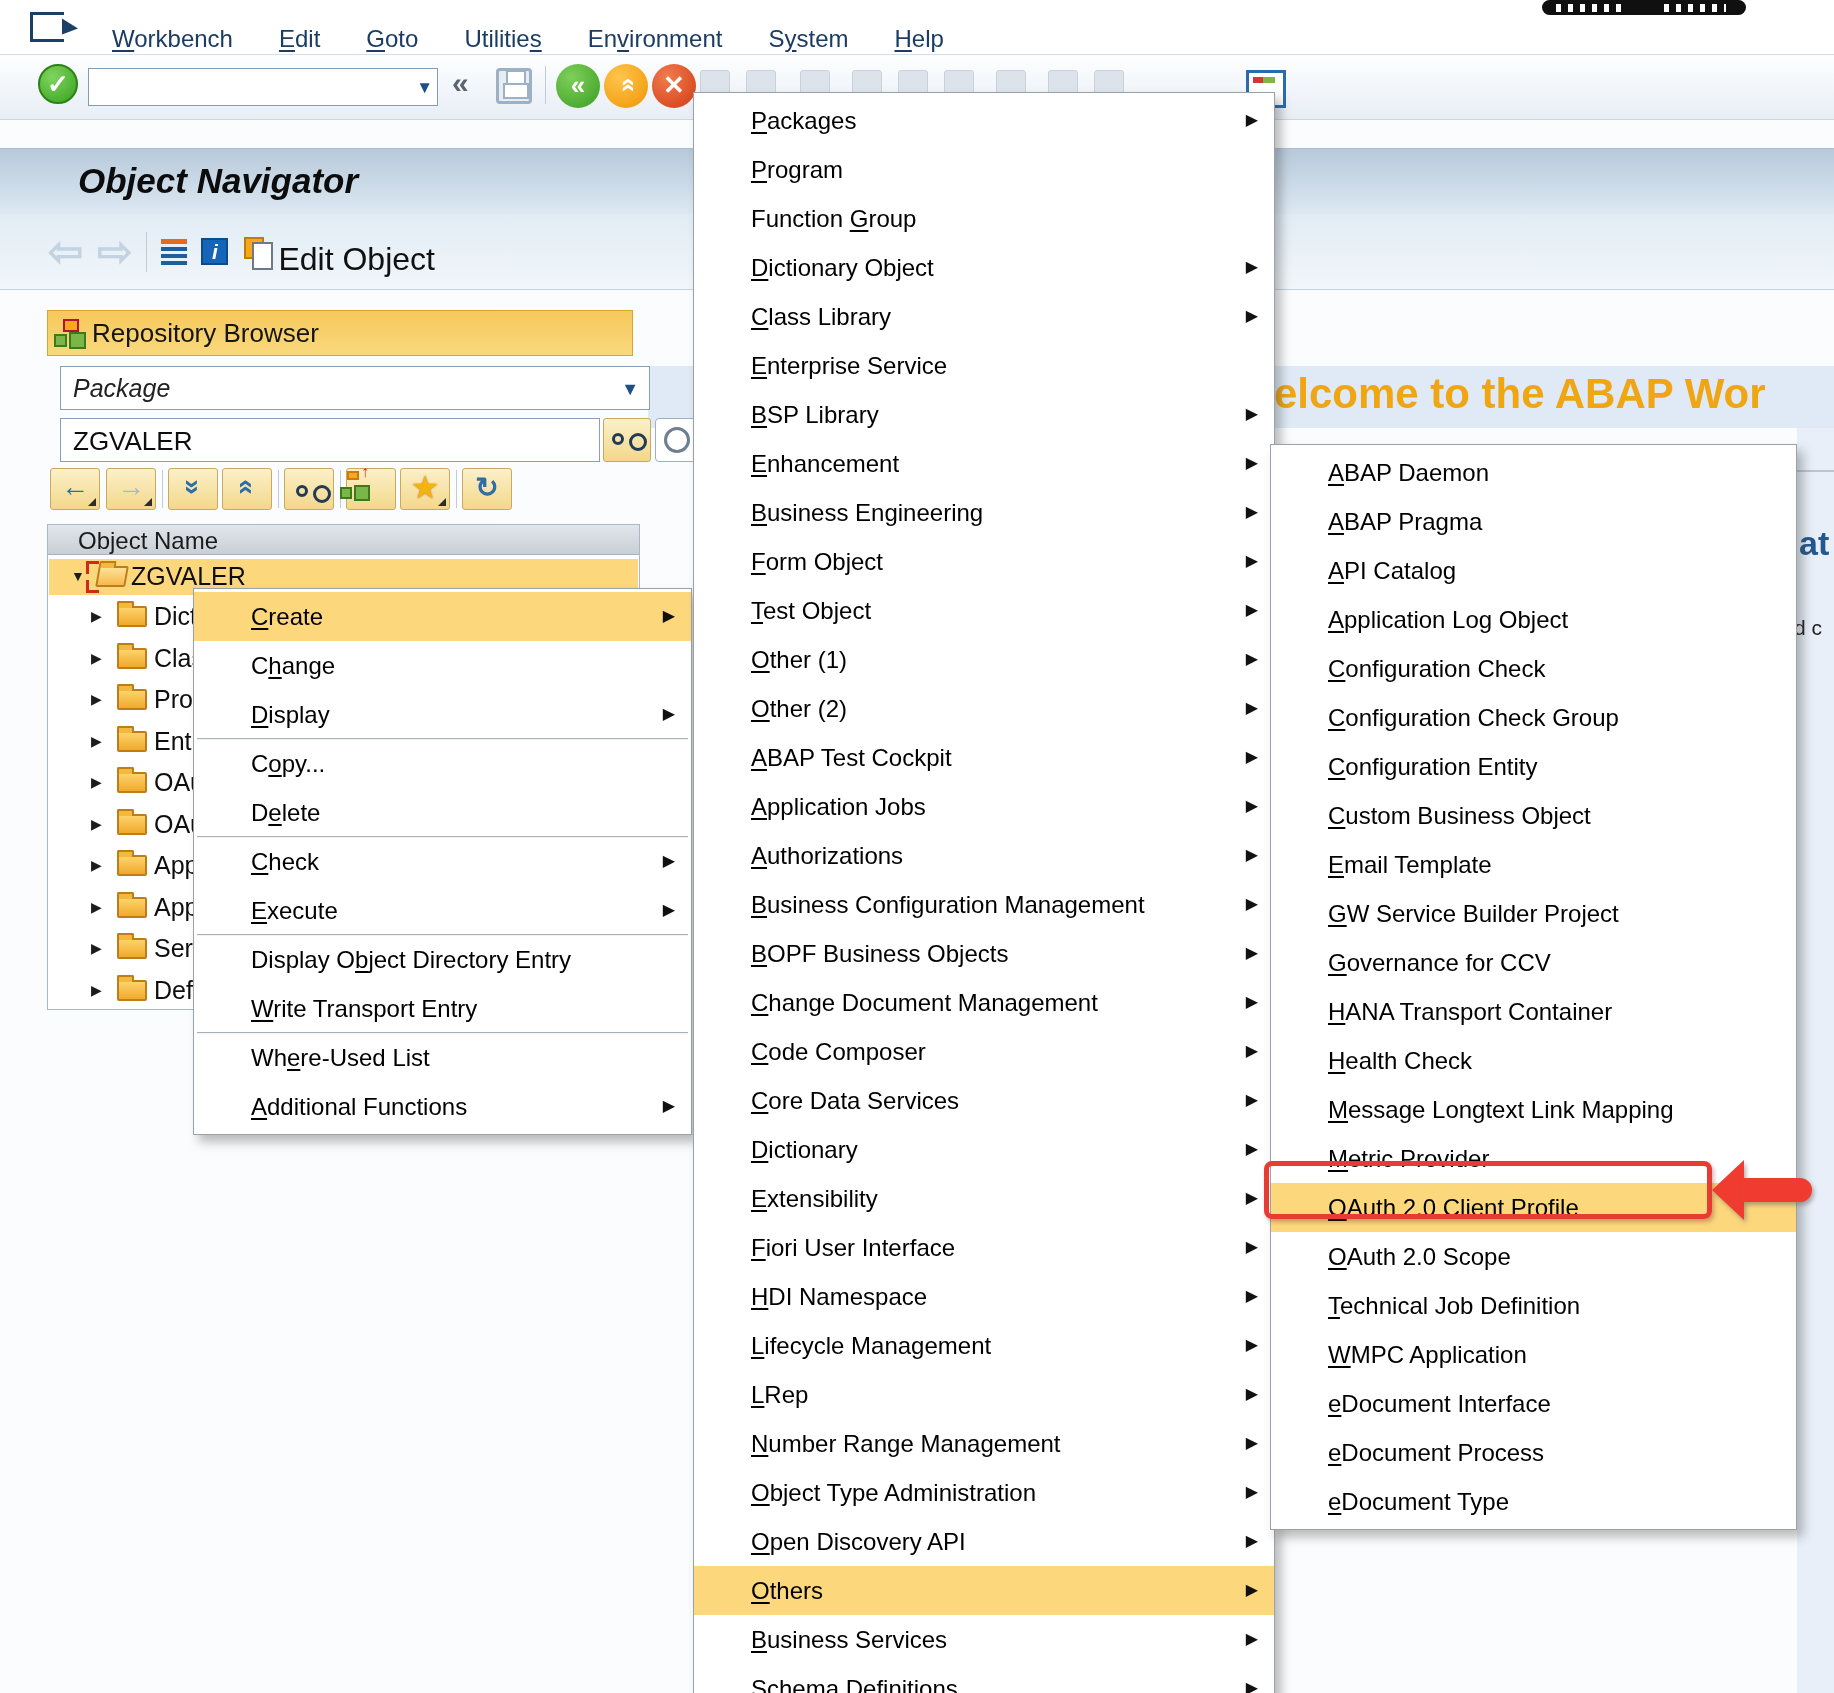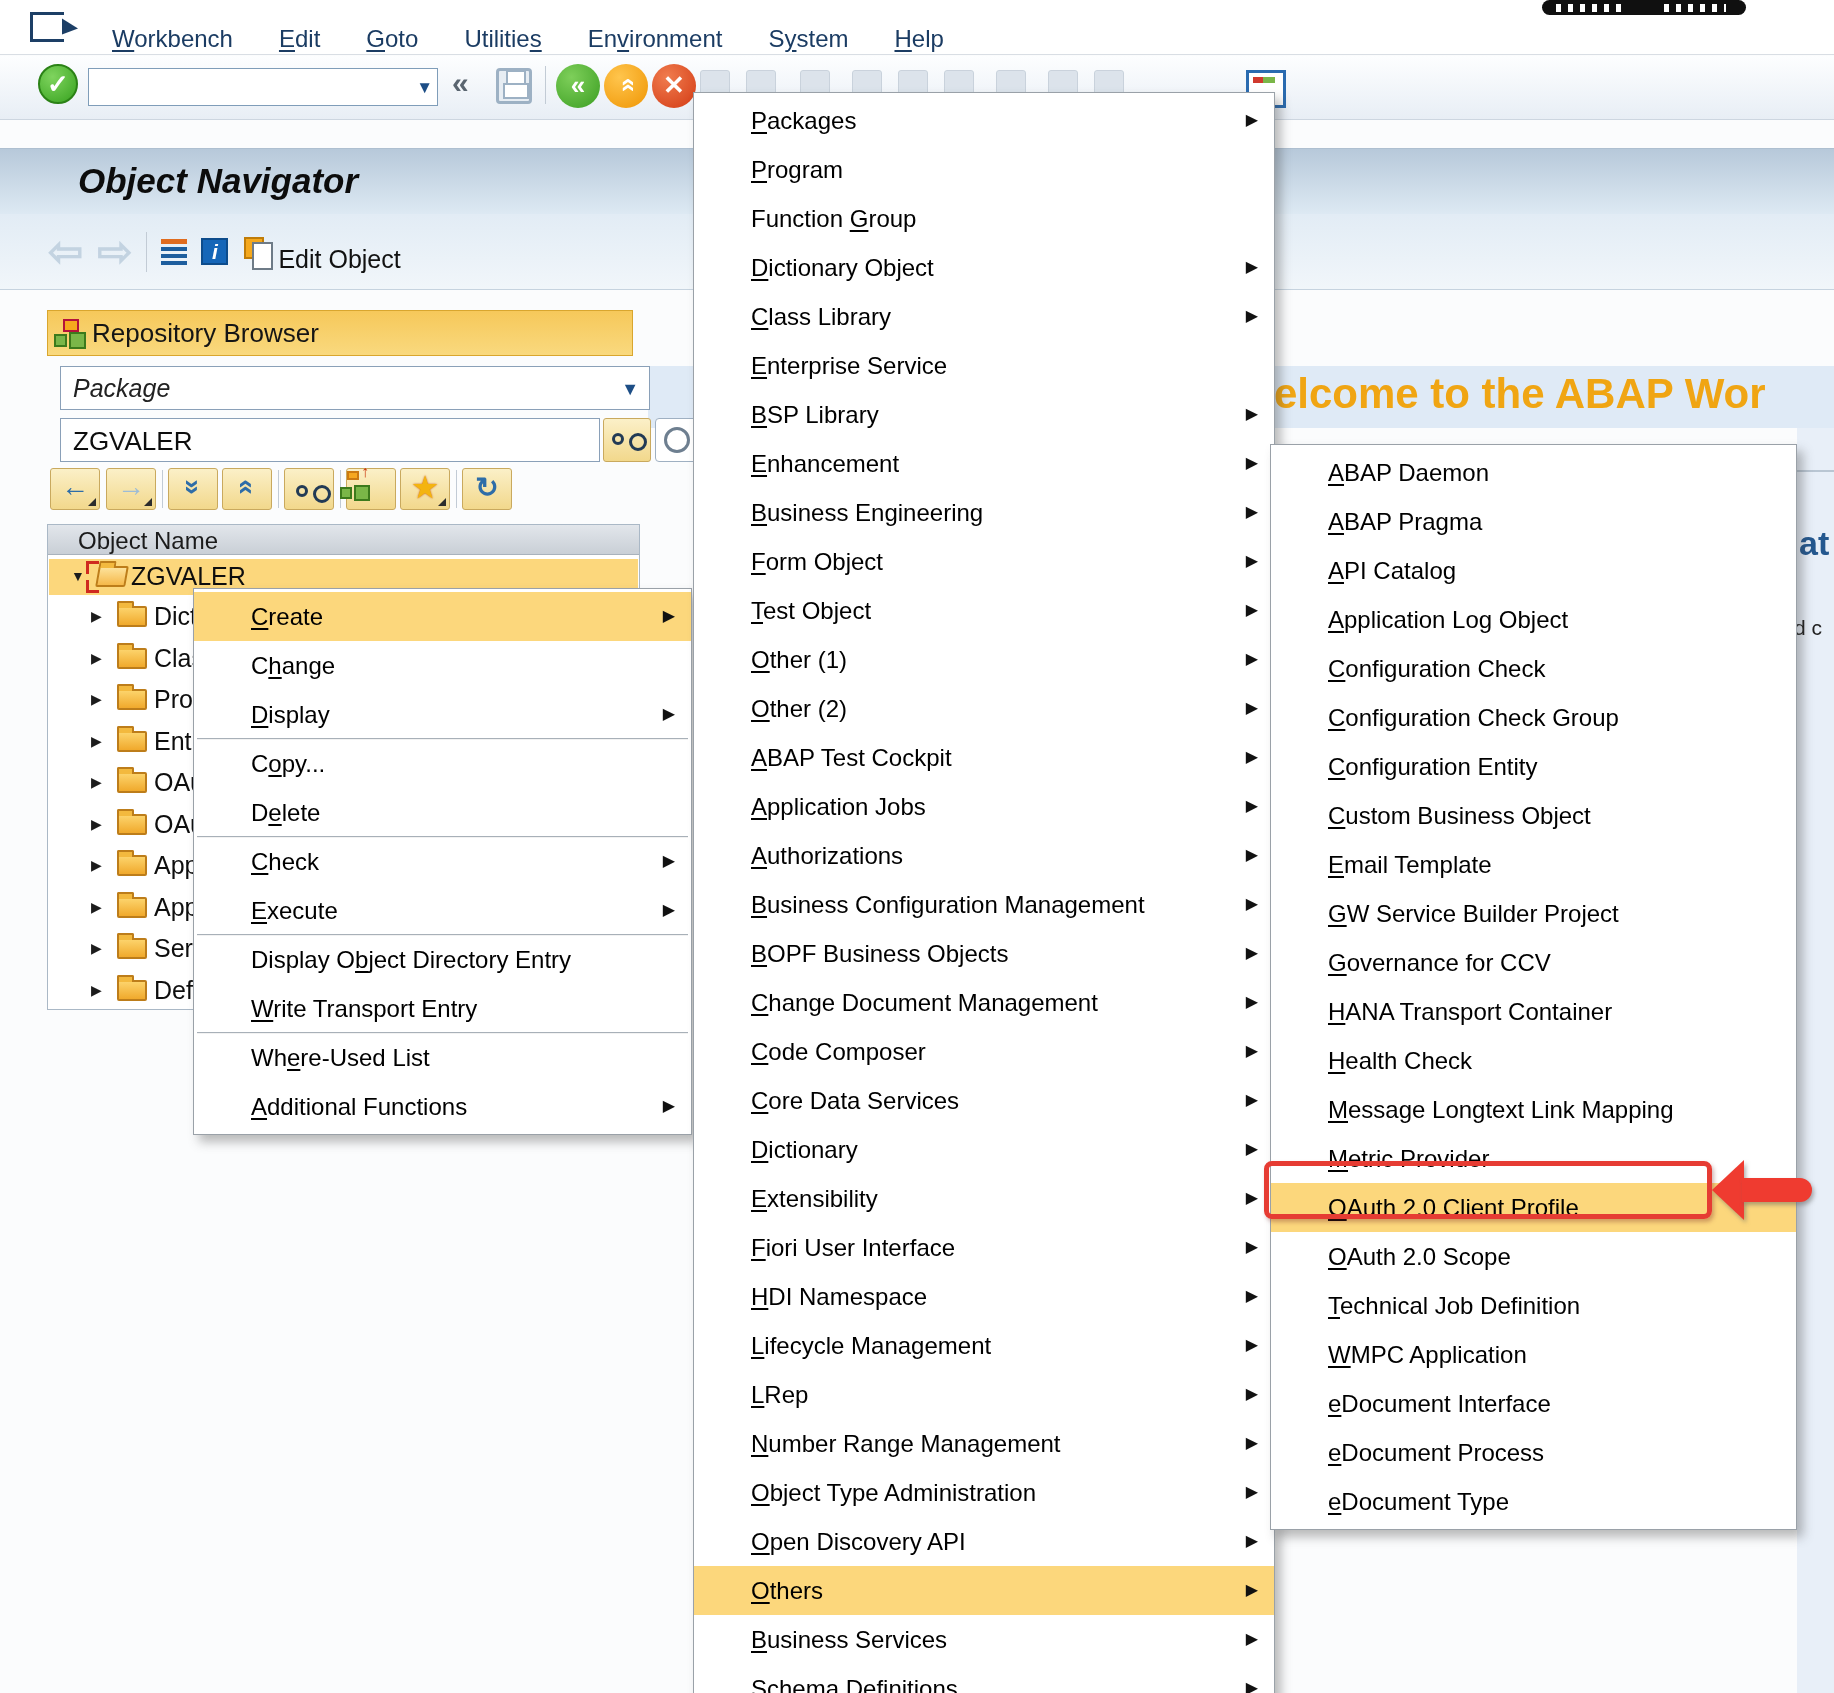--- a/index.html
+++ b/index.html
@@ -43,21 +43,21 @@
 
   
   .subtoolbar { left:0; top:214px; width:1834px; height:76px; background:linear-gradient(180deg,#e2ecf5,#f1f6fa); border-bottom:1px solid #c6d3df; display:flex; align-items:center; }
   .pale-arrow { font-size:42px; font-weight:bold; color:#c3d3e1; line-height:40px; }
   .vline { width:1px; height:40px; background:#c2cbd5; margin:0 14px; }
   .list-icon { width:26px; height:26px; background:linear-gradient(180deg,#e06c1f 0 5px,transparent 5px 8px,#1d5e9e 8px 12px,transparent 12px 15px,#1d5e9e 15px 19px,transparent 19px 22px,#1d5e9e 22px 26px); margin-right:14px; }
   .info-icon { width:27px; height:27px; background:#1566b8; border:2px solid #0d4c8c; color:#fff; font-weight:bold; font-style:italic; font-size:21px; text-align:center; line-height:24px; margin-right:16px; }
   .editobj-icon { position:relative; width:28px; height:30px; margin-right:6px; }
   .editobj-icon::before { content:''; position:absolute; left:0; top:0; width:16px; height:18px; background:#f5a81c; border:2px solid #c07c08; }
   .editobj-icon::after { content:''; position:absolute; left:8px; top:5px; width:17px; height:24px; background:#fff; border:2px solid #6e7b87; }
-  .subtoolbar-label { font-size:25px; color:#111;margin-top:15px; }
+  .subtoolbar-label { font-size:32px; color:#111;margin-top:15px; }
 
   
   .rb-header { left:47px; top:310px; width:586px; height:46px; background:linear-gradient(180deg,#f6c85a,#f9d97e); border:1px solid #d9a62e; display:flex; align-items:center; }
   .org-icon { position:relative; width:30px; height:28px; margin:0 8px 0 6px; }
   .org-icon::before { content:''; position:absolute; left:9px; top:0; width:12px; height:9px; background:#f6a81e; border:2px solid #b5123a; }
   .org-icon::after { content:''; position:absolute; left:0; bottom:0; width:9px; height:9px; background:#7ab648; border:2px solid #3c7a1c; box-shadow:17px 0 0 #7ab648, 17px 0 0 2px #3c7a1c; }
   .rb-title { font-size:26px; color:#151515; }
   .pkg-combo { left:60px; top:366px; width:590px; height:44px; background:#fff; border:1px solid #8aa0b8; }
   .pkg-combo-label { position:absolute; left:12px; top:7px; font-size:25px; font-style:italic; color:#222; }
   .pkg-combo .dd { position:absolute; right:10px; top:12px; font-size:18px; color:#1d4e86; }

